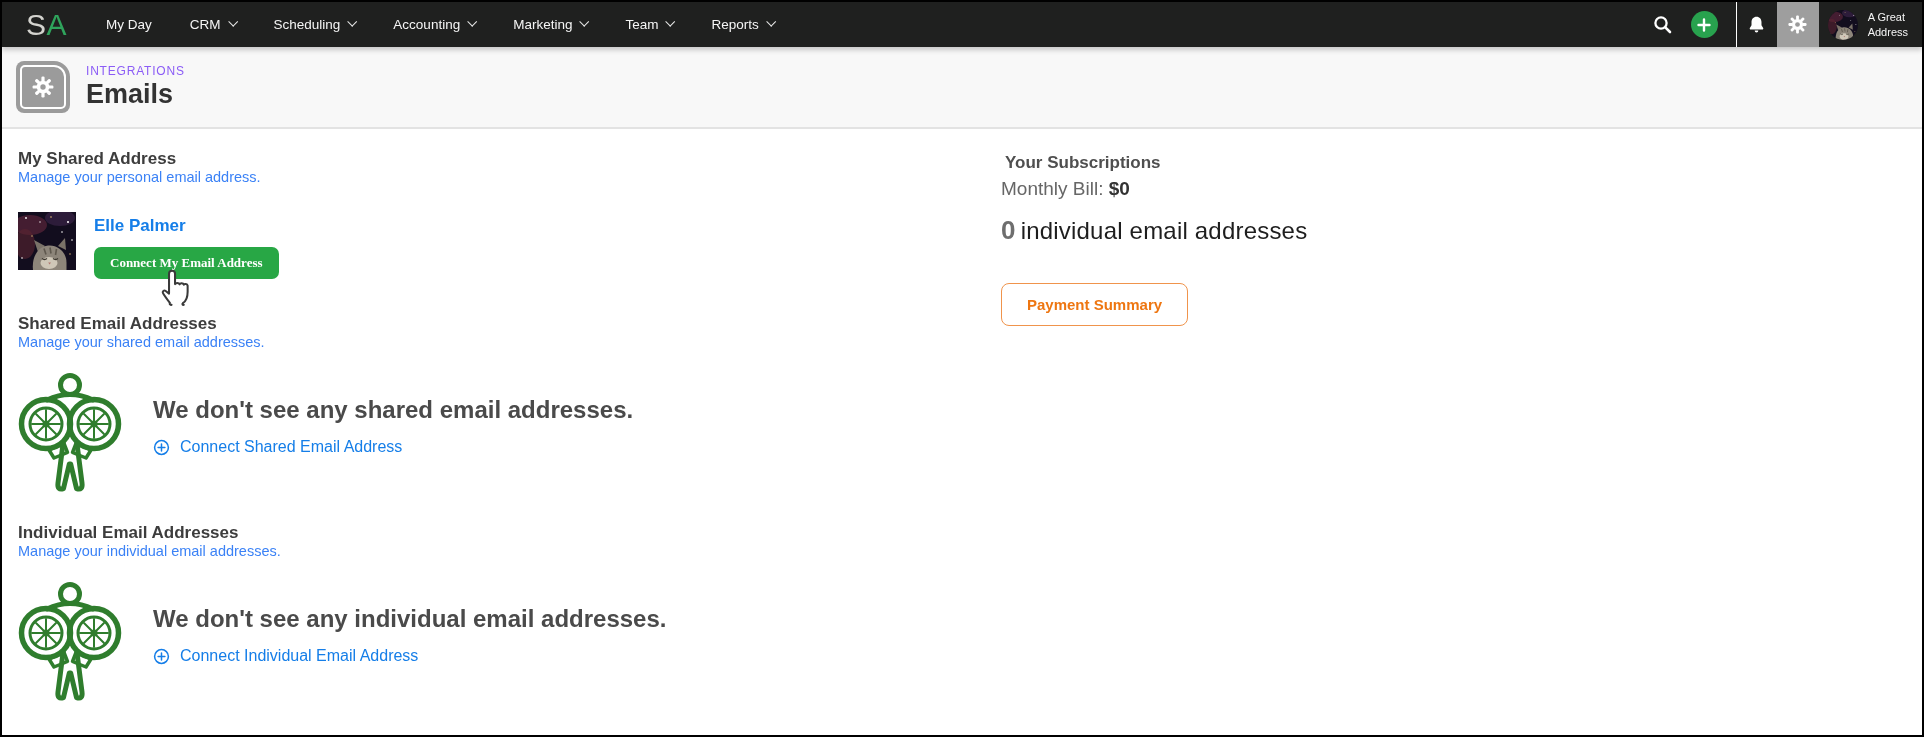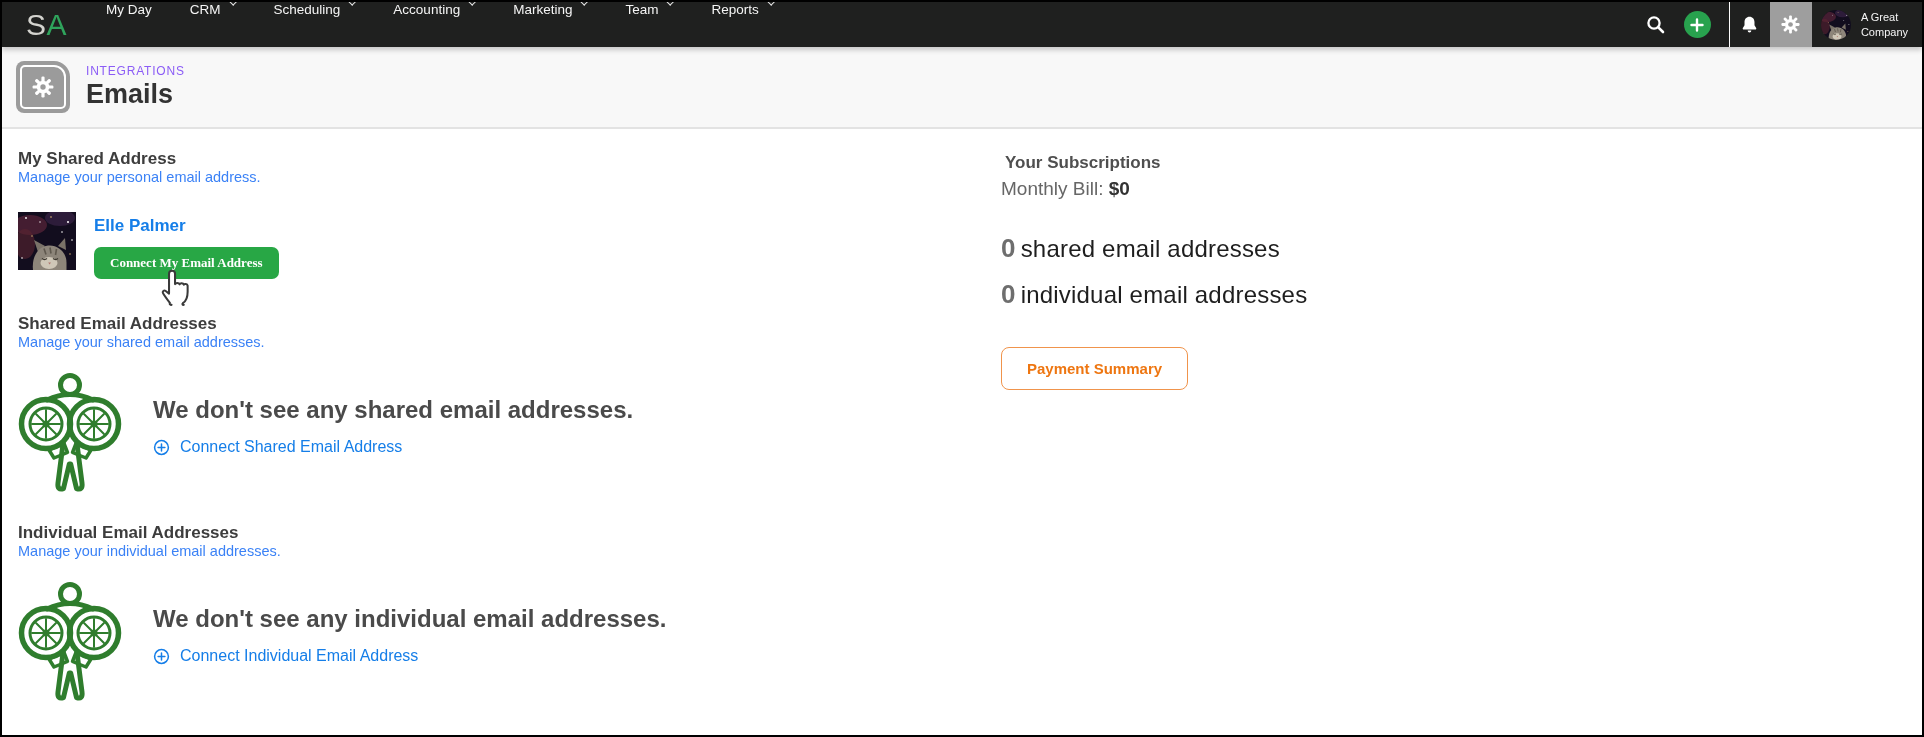--- a/index.html
+++ b/index.html
@@ -15,21 +15,21 @@
   
   .topnav {
     height:45px; background:#1F201F; display:flex; align-items:center;
     color:#F5F5F5; position:relative; z-index:5;
     box-shadow:0 3px 5px rgba(0,0,0,.20);
   }
   .logo { font-size:30px; line-height:45px; padding:0 20px 0 24px; font-weight:400; cursor:pointer; letter-spacing:0.5px;text-align:center;}
   .logo-s { color:#D3D3CE; }
   .logo-a { color:#2FA45C; }
   .nav-items { display:flex; align-items:center; height:45px; }
-  .nav-item { font-size:13.5px; padding:0 19px; height:45px; display:flex; align-items:flex-start; cursor:pointer; white-space:nowrap; }
+  .nav-item { font-size:13.5px; padding:0 19px; height:45px; display:flex; align-items:center; cursor:pointer; white-space:nowrap; }
   .caret { width:7px; height:7px; border-right:1.6px solid #E8E8E8; border-bottom:1.6px solid #E8E8E8; transform:rotate(45deg) translateY(-1px); margin-left:8px; margin-top:-4px; }
   .nav-right { margin-left:auto; display:flex; align-items:center; height:45px; }
   .icon-btn { width:40px; height:45px; display:flex; align-items:center; justify-content:center; cursor:pointer; }
   .plus-circle { width:27px; height:27px; border-radius:50%; background:#28A24E; display:flex; align-items:center; justify-content:center; cursor:pointer; margin:0 8px; }
   .nav-divider { width:1px; height:45px; background:#FDFDFD; margin-left:10px; }
   .gear-block { width:42px; height:45px; background:#9E9E9E; display:flex; align-items:center; justify-content:center; cursor:pointer; }
   .nav-avatar { width:30px; height:30px; border-radius:50%; overflow:hidden; margin:0 10px 0 9px; flex:none; cursor:pointer; }
   .company { font-size:11px; line-height:1.3; padding-right:14px; cursor:pointer; }
   
   .page-header {
@@ -207,21 +207,21 @@
           <use href="#sym-gear"></use>
         </svg>
     </div>
     <div class="nav-avatar">
       <svg width="30" height="30" viewBox="0 0 58 58">
           <use href="#sym-catpic"></use>
         </svg>
     </div>
     <div class="company">
       <div>A Great</div>
-      <div>Company</div>
+      <div>Address</div>
     </div>
   </div>
 </nav>
 
 <header class="page-header">
   <div class="integ-icon">
     <svg width="24" height="24" style="position:relative">
         <use href="#sym-gear"></use>
       </svg>
   </div>
@@ -291,22 +291,19 @@
         </a>
       </div>
     </div>
 
   </section>
 
   <aside class="right-col">
     <h2 class="subs-h">Your Subscriptions</h2>
     <div class="bill"><span>Monthly Bill:</span> <b>$0</b></div>
 
-    <div class="count-row first">
-      <span class="count-val">0</span><span class="count-label">shared email addresses</span>
-    </div>
     <div class="count-row second">
       <span class="count-val">0</span><span class="count-label">individual email addresses</span>
     </div>
 
     <button class="payment-btn">Payment Summary</button>
   </aside>
 </main>
 
 </body></html>

